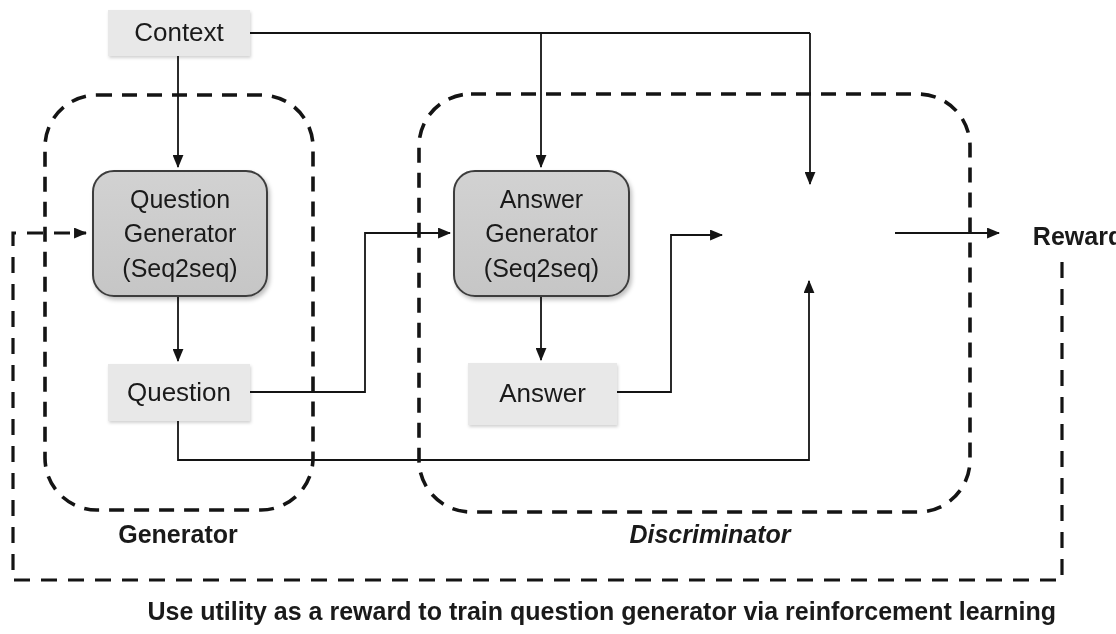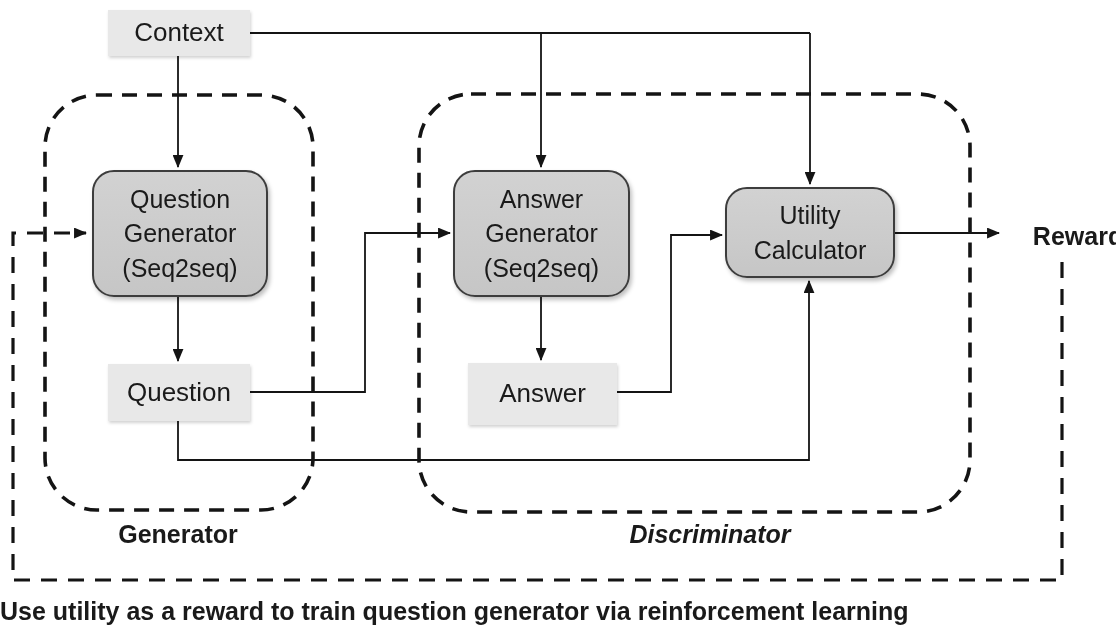--- a/index.html
+++ b/index.html
@@ -17,21 +17,21 @@
     background:#e8e8e8;font-size:26px;
     box-shadow:1px 2px 3px rgba(0,0,0,0.18);
   }
   .proc{ 
     background:linear-gradient(180deg,#d2d2d2 0%,#c6c6c6 100%);
     border:2px solid #3d3d3d;border-radius:22px;font-size:25px;
     box-shadow:2px 3px 4px rgba(0,0,0,0.25);
   }
   .floatlabel{position:absolute;font-weight:bold;font-size:25px;text-align:center;}
   .caption{
-    position:absolute;left:0;top:597px;width:1056px;text-align:left;
+    position:absolute;left:0;top:597px;width:1056px;text-align:right;
     font-weight:bold;font-size:25px;
   }
 </style>
 </head>
 <body>
 
 <div class="canvas">
 
   <svg class="wires" viewBox="0 0 1116 634">
     <defs>
@@ -66,24 +66,20 @@
     <div>Generator</div>
     <div>(Seq2seq)</div>
   </div>
 
   <div class="node proc" style="left:453px;top:170px;width:177px;height:127px;">
     <div>Answer</div>
     <div>Generator</div>
     <div>(Seq2seq)</div>
   </div>
 
-  <div class="node proc" style="left:725px;top:187px;width:170px;height:91px;">
-    <div>Utility</div>
-    <div>Calculator</div>
-  </div>
 
   <div class="node io" style="left:108px;top:364px;width:142px;height:57px;">
     <div>Question</div>
   </div>
 
   <div class="node io" style="left:468px;top:363px;width:149px;height:62px;">
     <div>Answer</div>
   </div>
 
   <div class="floatlabel" style="left:1024px;top:222px;width:108px;text-align:center;">Reward</div>

